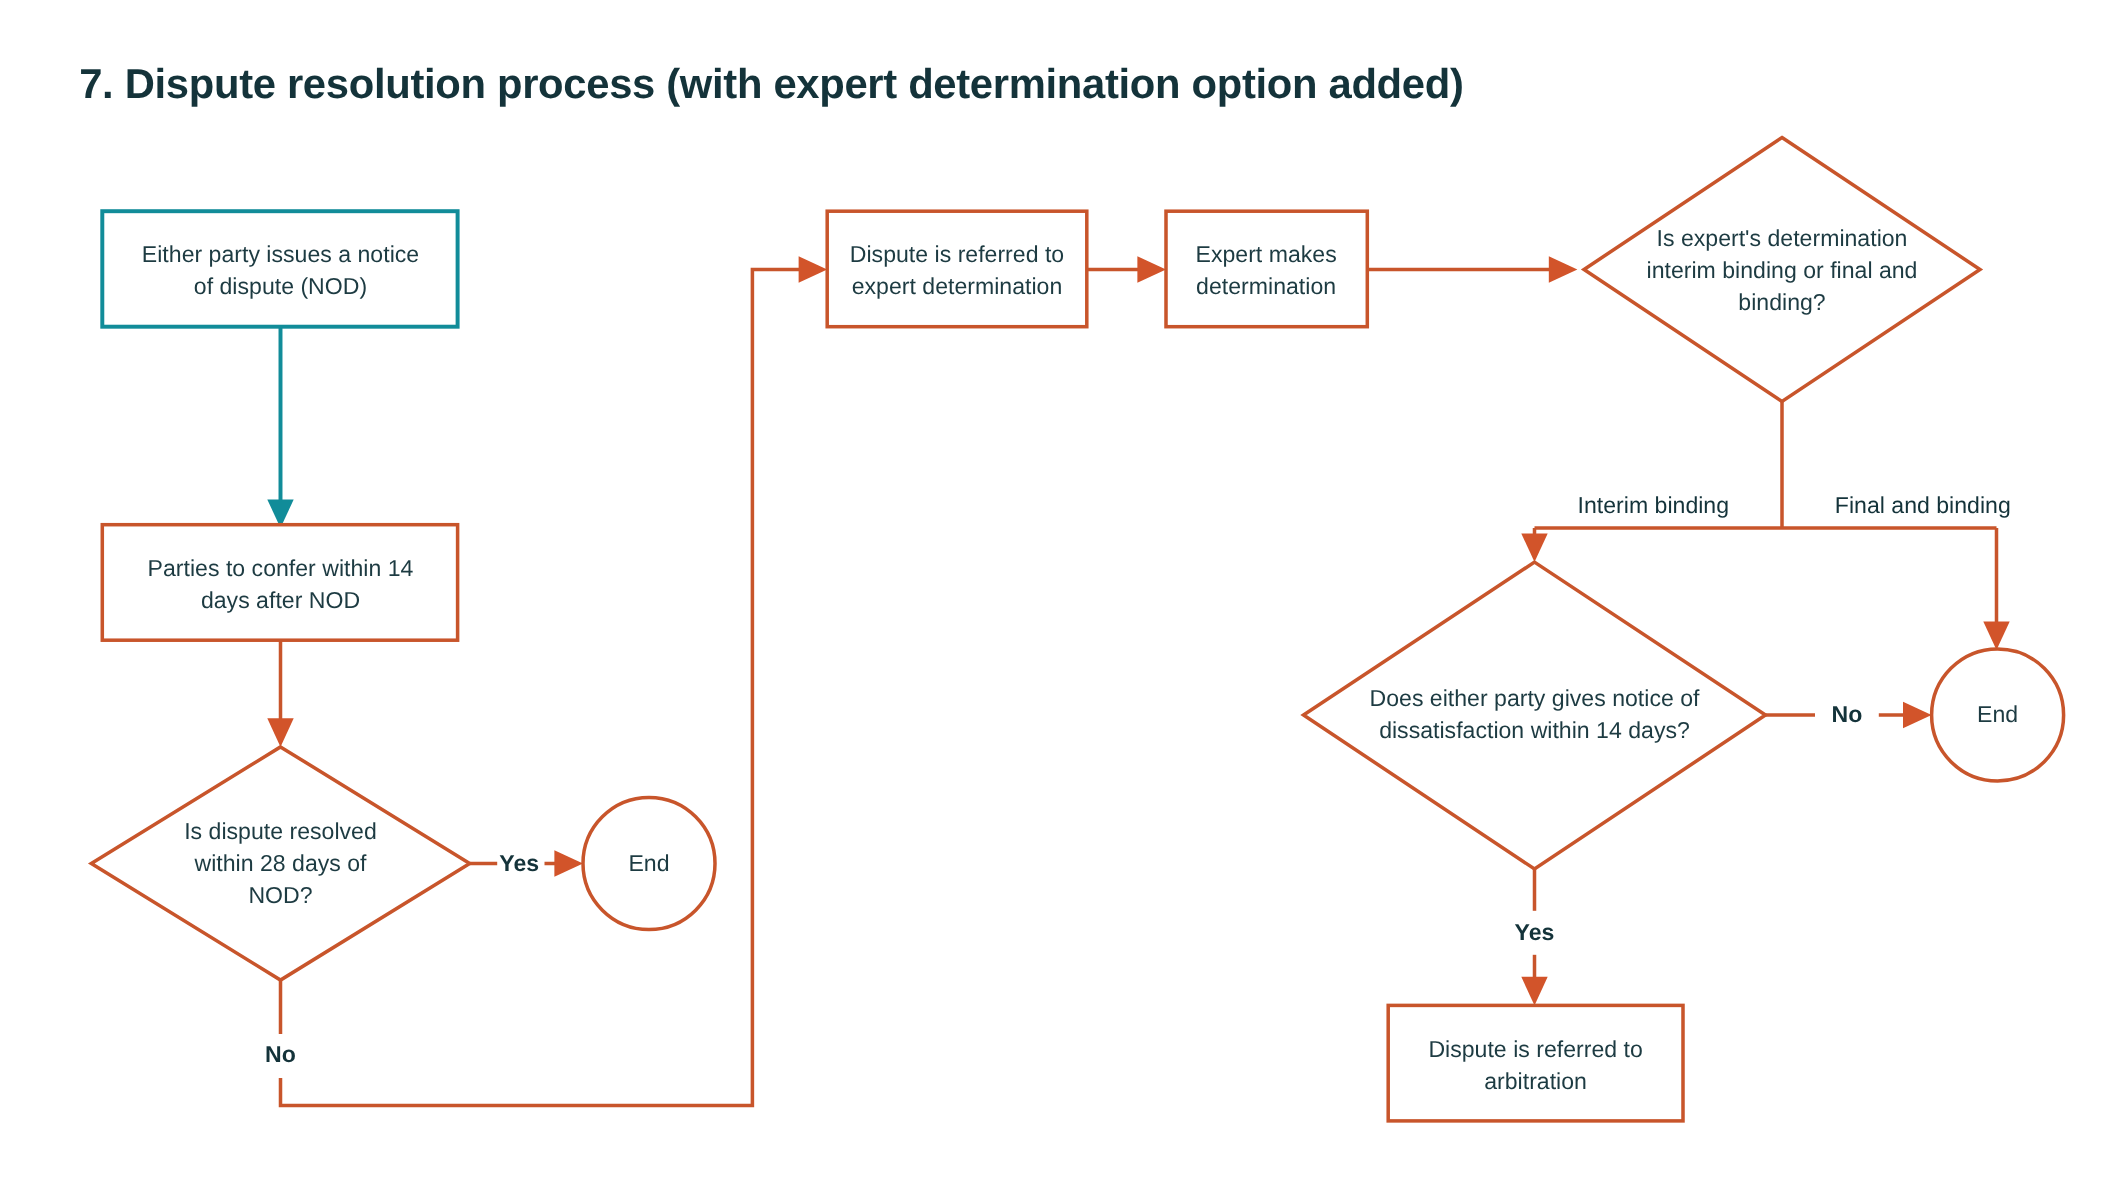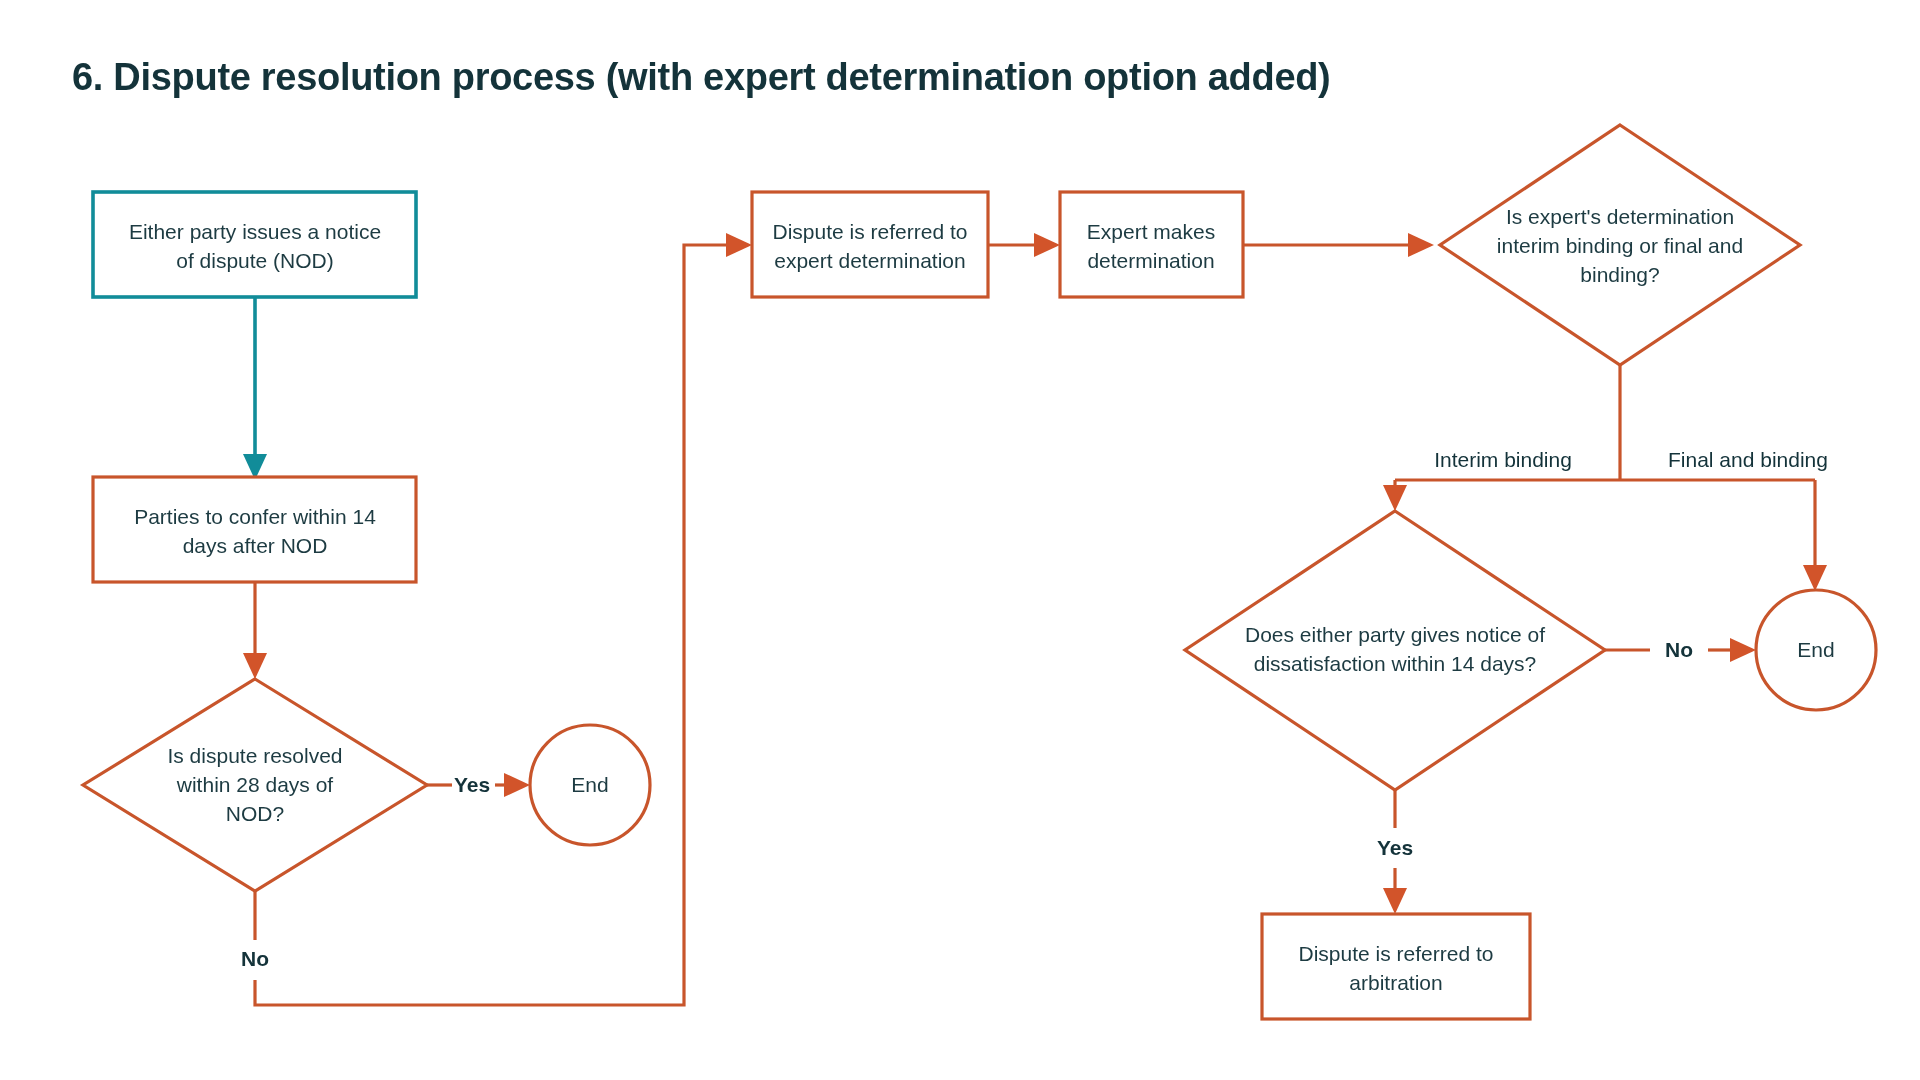--- a/index.html
+++ b/index.html
@@ -84,21 +84,21 @@
   }
   .edge-label.bold {
     font-weight: bold;
   }
 </style>
 </head>
 <body>
 
 <div id="slide">
 
-  <div id="page-title">6. Dispute resolution process (with expert determination option added)</div>
+  <div id="page-title">7. Dispute resolution process (with expert determination option added)</div>
 
   <svg id="flow" viewBox="0 0 1920 1080">
 
     <g>
       <path class="conn teal" d="M 255 297 L 255 462"></path>
       <polygon class="arrowhead teal" points="255,480 243,454 267,454"></polygon>
     </g>
 
     <g>
       <path class="conn" d="M 255 582 L 255 660"></path>

